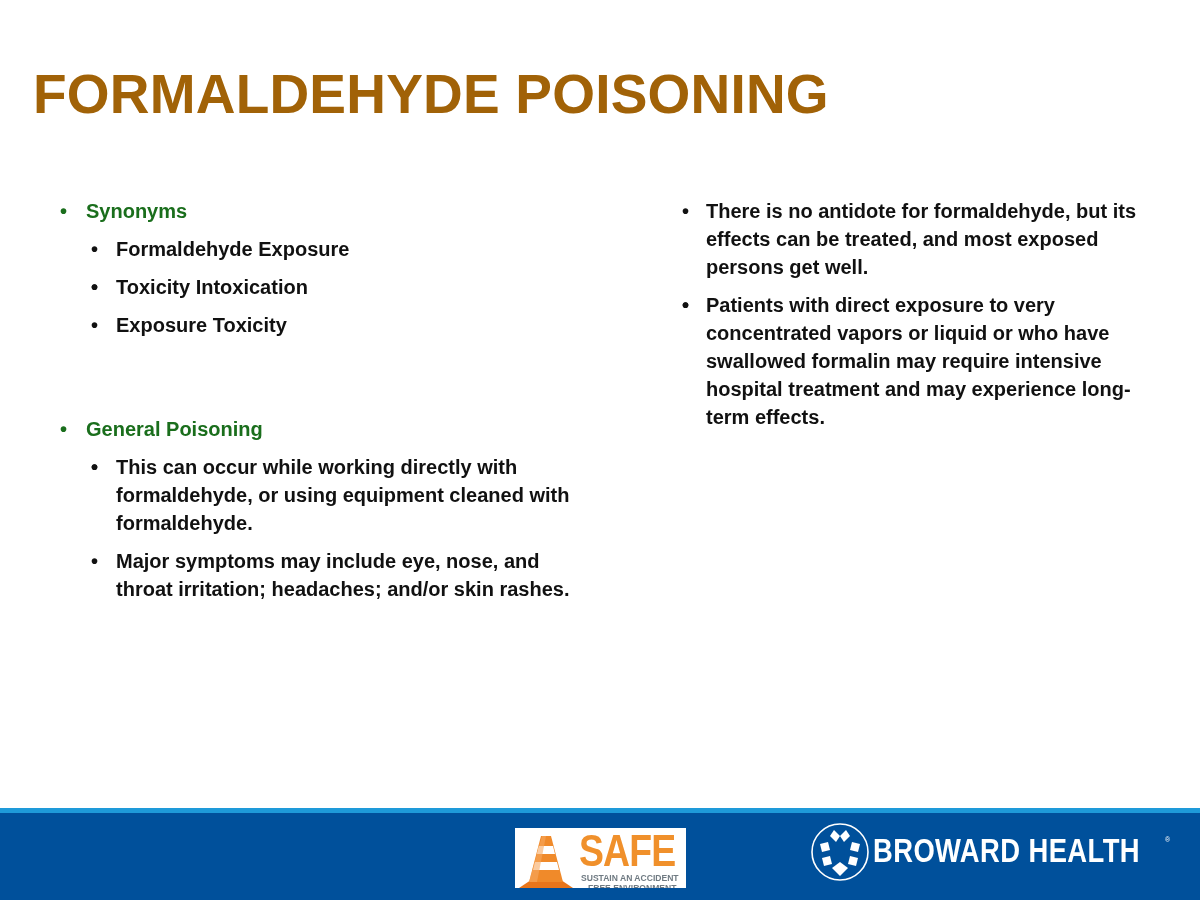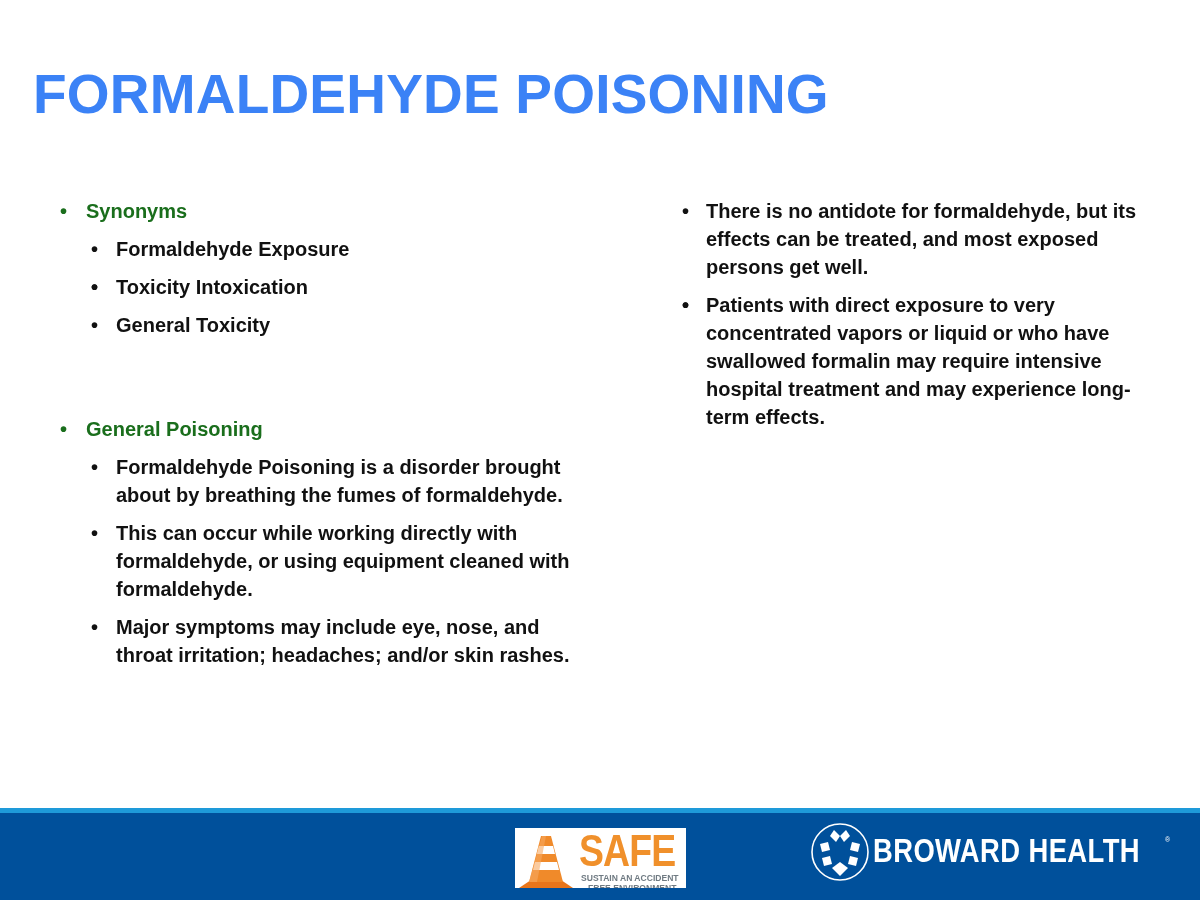--- a/index.html
+++ b/index.html
@@ -16,21 +16,21 @@
     }
     .slide-title {
       position: absolute;
       left: 33px;
       top: 62px;
       margin: 0;
       font-family: "Liberation Sans", sans-serif;
       font-weight: bold;
       font-size: 55px;
       letter-spacing: 0.2px;
-      color: #3b82f6;
+      color: #a16207;
       white-space: nowrap;
     }
     .column {
       position: absolute;
       top: 0;
     }
     .col-left { left: 58px; width: 560px; }
     .col-right { left: 678px; width: 480px; }
 
     .list { list-style: none; margin: 0; padding: 0; }
@@ -184,32 +184,31 @@
     </li>
     <li class="l2" style="margin-top:10px;">
       <span class="bullet">•</span>
     </li>
     <li class="l2" style="margin-top:10px;">
       <span class="bullet">•</span>
       <span>Toxicity Intoxication</span>
     </li>
     <li class="l2" style="margin-top:10px;">
       <span class="bullet">•</span>
-      <span>General Toxicity</span>
+      <span>Exposure Toxicity</span>
     </li>
   </ul>
 
   <ul class="list" style="position:absolute; top:415px; width:530px;">
     <li class="l1">
       <span class="bullet">•</span>
       <span>General Poisoning</span>
     </li>
     <li class="l2" style="margin-top:10px;">
       <span class="bullet">•</span>
-      <span>Formaldehyde Poisoning is a disorder brought about by breathing the fumes of formaldehyde.</span>
     </li>
     <li class="l2" style="margin-top:10px;">
       <span class="bullet">•</span>
       <span>This can occur while working directly with formaldehyde, or using equipment cleaned with formaldehyde.</span>
     </li>
     <li class="l2" style="margin-top:10px;">
       <span class="bullet">•</span>
       <span>Major symptoms may include eye, nose, and throat irritation; headaches; and/or skin rashes.</span>
     </li>
   </ul>

